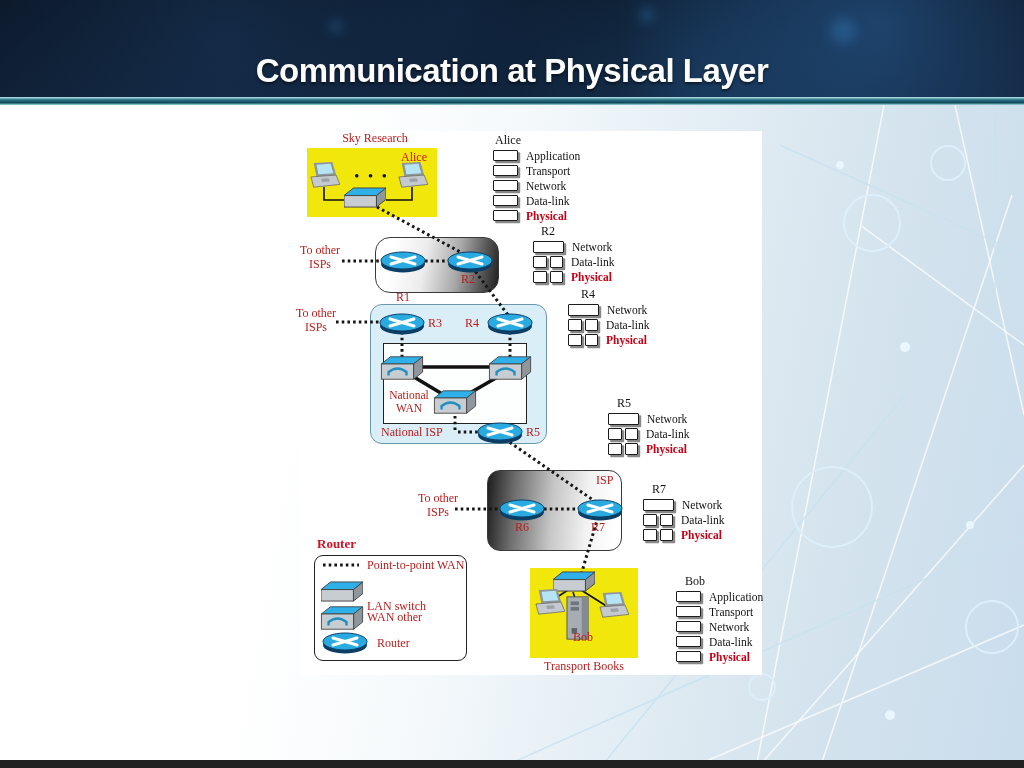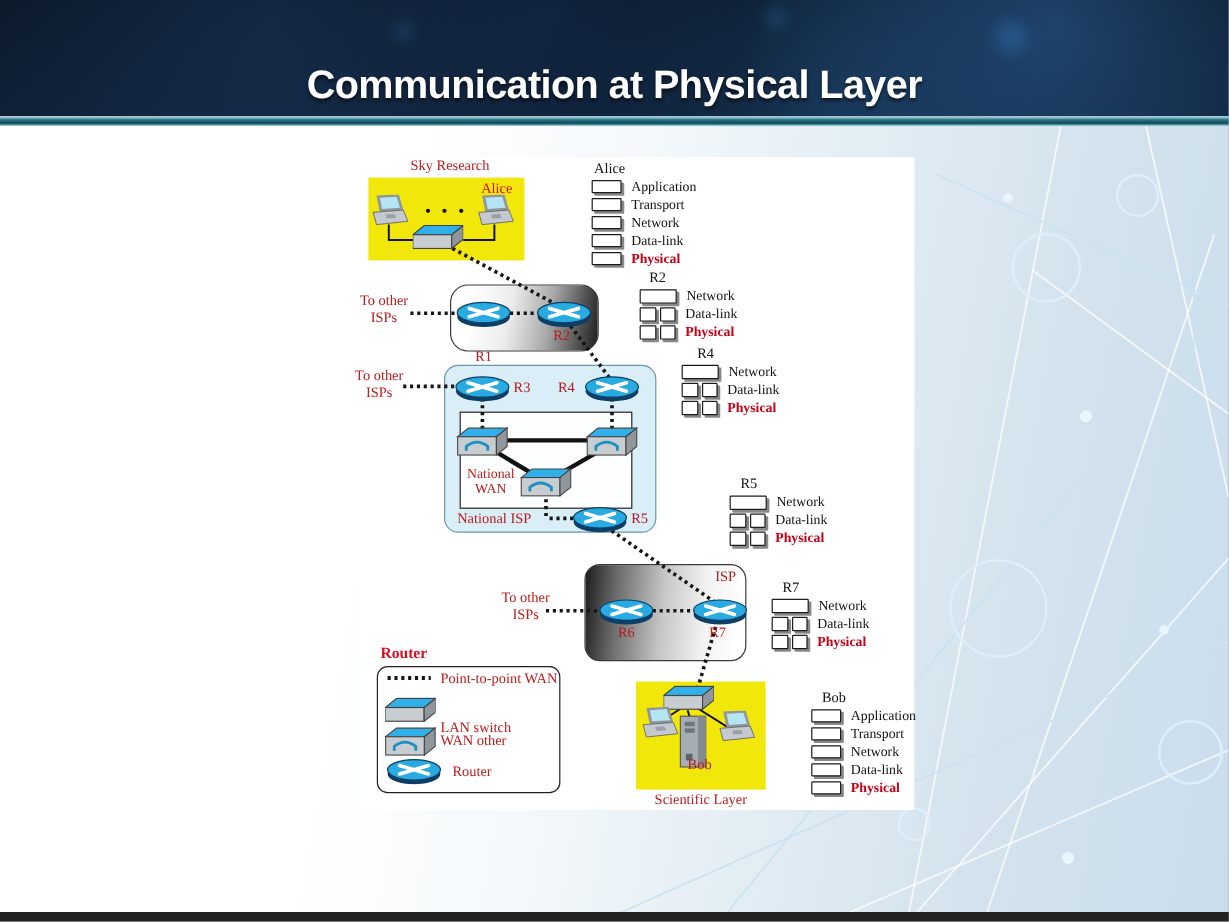--- a/index.html
+++ b/index.html
@@ -267,21 +267,21 @@
     <svg class="ic" style="left:233px;top:458px;width:32px;height:28px" viewBox="0 0 34 30">
         <use href="#laptop"></use>
       </svg>
     <svg class="ic" style="left:297px;top:461px;width:32px;height:28px" viewBox="0 0 34 30">
         <use href="#laptop"></use>
       </svg>
     <svg class="ic" style="left:264px;top:464px;width:28px;height:46px" viewBox="0 0 30 50">
         <use href="#tower"></use>
       </svg>
     <div class="lbl ctr" style="left:258px;top:500px;width:50px">Bob</div>
-    <div class="lbl ctr" style="left:230px;top:529px;width:108px">Scientific Layer</div>
+    <div class="lbl ctr" style="left:230px;top:529px;width:108px">Transport Books</div>
 
     <div class="stack" style="left:193px;top:2px">
       <div class="stitle" style="margin-left:2px">Alice</div>
       <div class="prow">
           <span class="pbox"></span>
           <span class="plabel">Application</span>
         </div>
       <div class="prow">
           <span class="pbox"></span>
           <span class="plabel">Transport</span>

